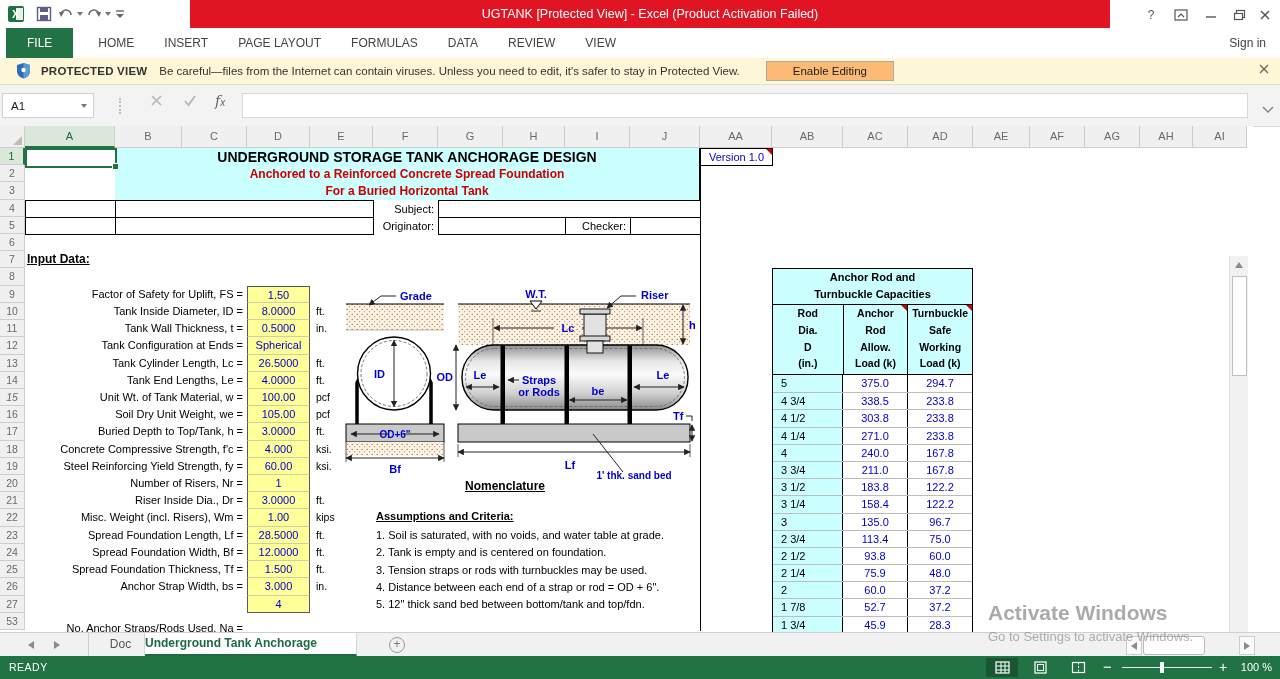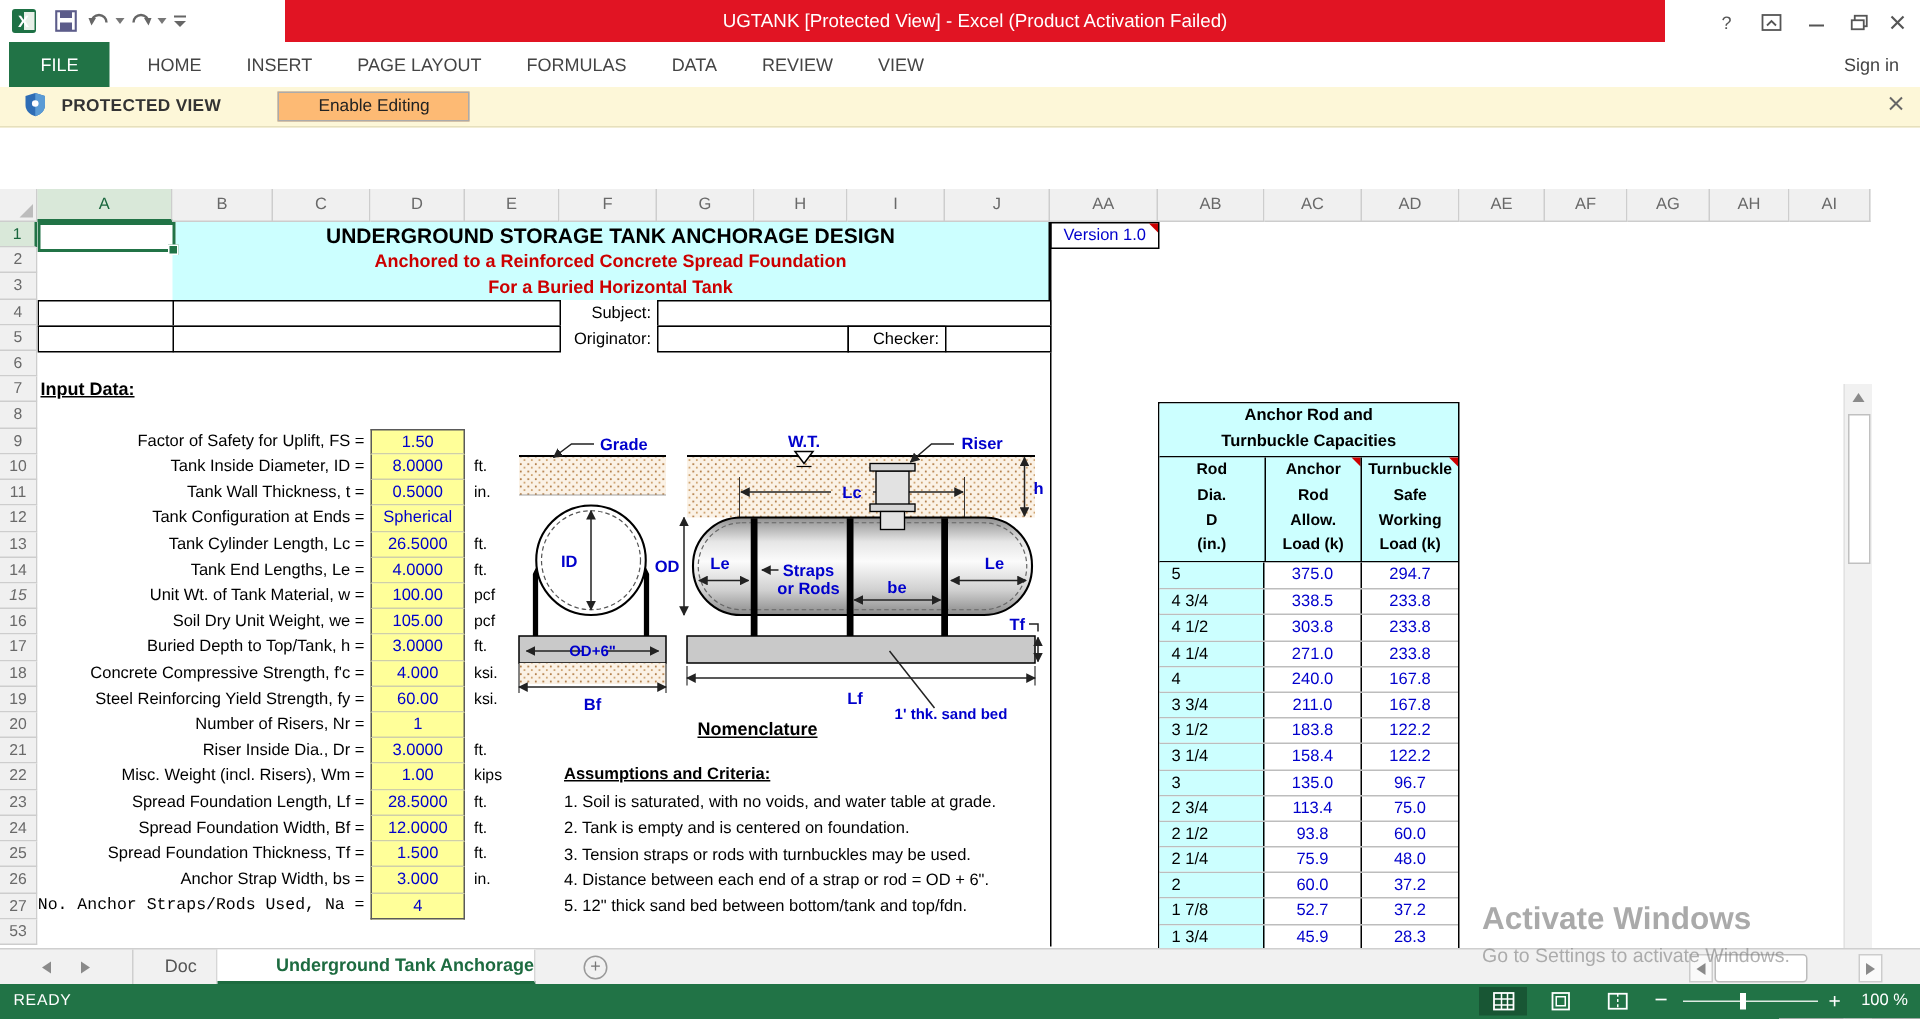--- a/index.html
+++ b/index.html
@@ -82,21 +82,21 @@
   #vs-thumb{position:absolute;left:2px;top:20px;width:13px;height:98px;background:#fff;border:1px solid #c0c0c0;}
   .tri-up{width:0;height:0;border-left:4px solid transparent;border-right:4px solid transparent;border-bottom:6px solid #8a8a8a;}
   .tri-left{width:0;height:0;border-top:4px solid transparent;border-bottom:4px solid transparent;border-right:6px solid #8a8a8a;}
   .tri-right{width:0;height:0;border-top:4px solid transparent;border-bottom:4px solid transparent;border-left:6px solid #8a8a8a;}
   
   #tabbar{position:absolute;left:0;top:632px;width:1280px;height:36px;background:#f1f1f1;border-top:1px solid #cfcfcf;font-size:12px;box-sizing:border-box;}
   #tabnav-l{position:absolute;left:28px;top:8px;}
   #tabnav-r{position:absolute;left:54px;top:8px;}
   #tabdiv{position:absolute;left:88px;top:0;height:23px;border-left:1px solid #cfcfcf;}
   #tab-doc{position:absolute;left:97px;top:0;width:48px;height:23px;line-height:23px;text-align:center;color:#555;border-right:1px solid #d6d6d6;box-sizing:border-box;}
-  #tab-active{position:absolute;left:145px;top:0;width:212px;height:23px;line-height:21px;text-align:right;color:#1d6b40;font-weight:bold;
+  #tab-active{position:absolute;left:145px;top:0;width:212px;height:23px;line-height:21px;text-align:left;color:#1d6b40;font-weight:bold;
               background:#fff;border-right:1px solid #d6d6d6;border-bottom:2px solid #1d6b40;box-sizing:border-box;}
   #addsheet{position:absolute;left:389px;top:4px;width:14px;height:14px;border:1px solid #999;border-radius:50%;
             color:#777;font-size:12px;line-height:13px;text-align:center;}
   #hs-larr{position:absolute;left:1126px;top:3px;width:14px;height:17px;border:1px solid #ccc;background:#fafafa;display:flex;align-items:center;justify-content:center;}
   #hs-thumb{position:absolute;left:1143px;top:3px;width:60px;height:17px;background:#fff;border:1px solid #bbb;border-radius:3px;}
   #hs-rarr{position:absolute;left:1239px;top:3px;width:14px;height:17px;border:1px solid #ccc;background:#fafafa;display:flex;align-items:center;justify-content:center;}
   
   #statusbar{position:absolute;left:0;top:656px;width:1280px;height:23px;background:#217346;color:#fff;}
   #ready{position:absolute;left:9px;top:0;line-height:23px;font-size:10.5px;letter-spacing:.5px;}
   .sb-icon{position:absolute;top:2px;width:32px;height:19px;display:flex;align-items:center;justify-content:center;}
@@ -196,29 +196,53 @@
 
   <div id="msgbar">
     <span id="pv-shield">
       <svg width="15" height="17">
           <path d="M7.5,1 L14,3 L14,9 C14,13 11,15.5 7.5,16.5 C4,15.5 1,13 1,9 L1,3 Z" fill="#2e6db5"></path>
           <path d="M7.5,1 L14,3 L14,9 C14,13 11,15.5 7.5,16.5 Z" fill="#5a9bd5"></path>
           <circle cx="7.5" cy="8" r="2.2" fill="#fff"></circle>
         </svg>
     </span>
     <span id="pv-label">PROTECTED VIEW</span>
+    <span id="pv-text">Be careful—files from the Internet can contain viruses. Unless you need to edit, it's safer to stay in Protected View.</span>
     <button id="enable-btn">Enable Editing</button>
     <span id="msg-close">
       <svg width="12" height="12">
           <line x1="2" y1="2" x2="10" y2="10" stroke="#666" stroke-width="1.3"></line>
           <line x1="10" y1="2" x2="2" y2="10" stroke="#666" stroke-width="1.3"></line>
         </svg>
     </span>
   </div>
 
+  <div id="formrow">
+    <div id="namebox">A1</div>
+    <div id="namebox-drop" class="caret"></div>
+    <div id="fxsep"></div>
+    <div class="fbtn" style="left:150px">
+      <svg width="13" height="13">
+          <line x1="2" y1="2" x2="11" y2="11" stroke="#b5b5b5" stroke-width="1.6"></line>
+          <line x1="11" y1="2" x2="2" y2="11" stroke="#b5b5b5" stroke-width="1.6"></line>
+        </svg>
+    </div>
+    <div class="fbtn" style="left:183px">
+      <svg width="14" height="13">
+          <path d="M2,7 L5.5,11 L12,2" fill="none" stroke="#b5b5b5" stroke-width="1.8"></path>
+        </svg>
+    </div>
+    <div class="fbtn" style="left:215px;top:8px"><span id="fx-icon">f</span><span style="font-size:10px;color:#666;font-style:italic">x</span></div>
+    <div id="fbar"></div>
+    <div id="fexpand">
+      <svg width="12" height="7">
+          <path d="M1,1 L6,6 L11,1" fill="none" stroke="#888" stroke-width="1.5"></path>
+        </svg>
+    </div>
+  </div>
 
   <div id="sheet">
     <div id="corner"></div>
     <div id="colheads">
         <div class="colh sel" style="position: absolute; left: 25px; width: 90px;">A</div>
         <div class="colh" style="position: absolute; left: 115px; width: 67px;">B</div>
         <div class="colh" style="position: absolute; left: 182px; width: 65px;">C</div>
         <div class="colh" style="position: absolute; left: 247px; width: 63px;">D</div>
         <div class="colh" style="position: absolute; left: 310px; width: 63px;">E</div>
         <div class="colh" style="position: absolute; left: 373px; width: 65px;">F</div>
@@ -339,21 +363,21 @@
           <div class="in-unit" style="top: 379px;">ft.</div>
           <div class="in-label" style="top: 396px;">Spread Foundation Width, Bf =</div>
           <div class="in-cell" style="top: 396px; height: 17px;">12.0000</div>
           <div class="in-unit" style="top: 396px;">ft.</div>
           <div class="in-label" style="top: 413px;">Spread Foundation Thickness, Tf =</div>
           <div class="in-cell" style="top: 413px; height: 17px;">1.500</div>
           <div class="in-unit" style="top: 413px;">ft.</div>
           <div class="in-label" style="top: 430px;">Anchor Strap Width, bs =</div>
           <div class="in-cell" style="top: 430px; height: 18px;">3.000</div>
           <div class="in-unit" style="top: 430px;">in.</div>
-          <div class="in-label" style="top: 448px; font-family: Liberation Mono, monospace;">No. Anchor Straps/Rods Used, Na =</div>
+          <div class="in-label" style="top: 472px;">No. Anchor Straps/Rods Used, Na =</div>
           <div class="in-cell" style="top: 448px; height: 17px; border-bottom: 1px solid rgb(90, 90, 90);">4</div>
         </div>
 
       <div id="versioncell" class="cmt">Version 1.0</div>
 
       <div id="atable">
         <div id="at-title">
           <div>Anchor Rod and</div>
           <div>Turnbuckle Capacities</div>
         </div>

